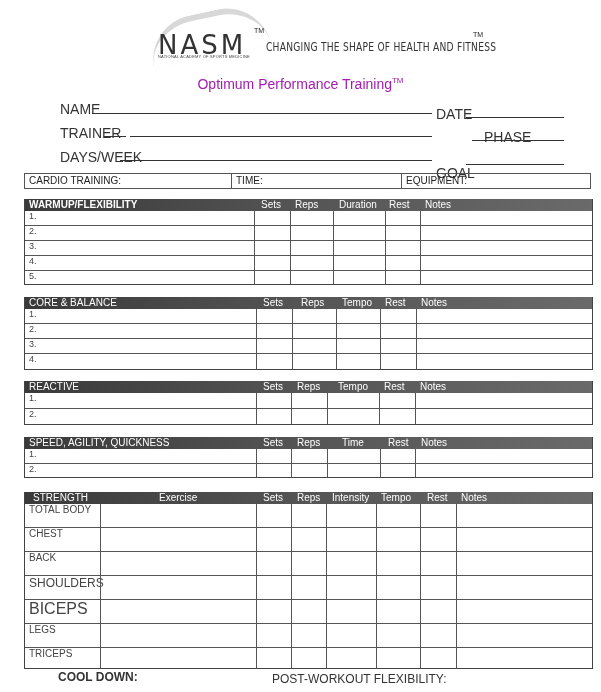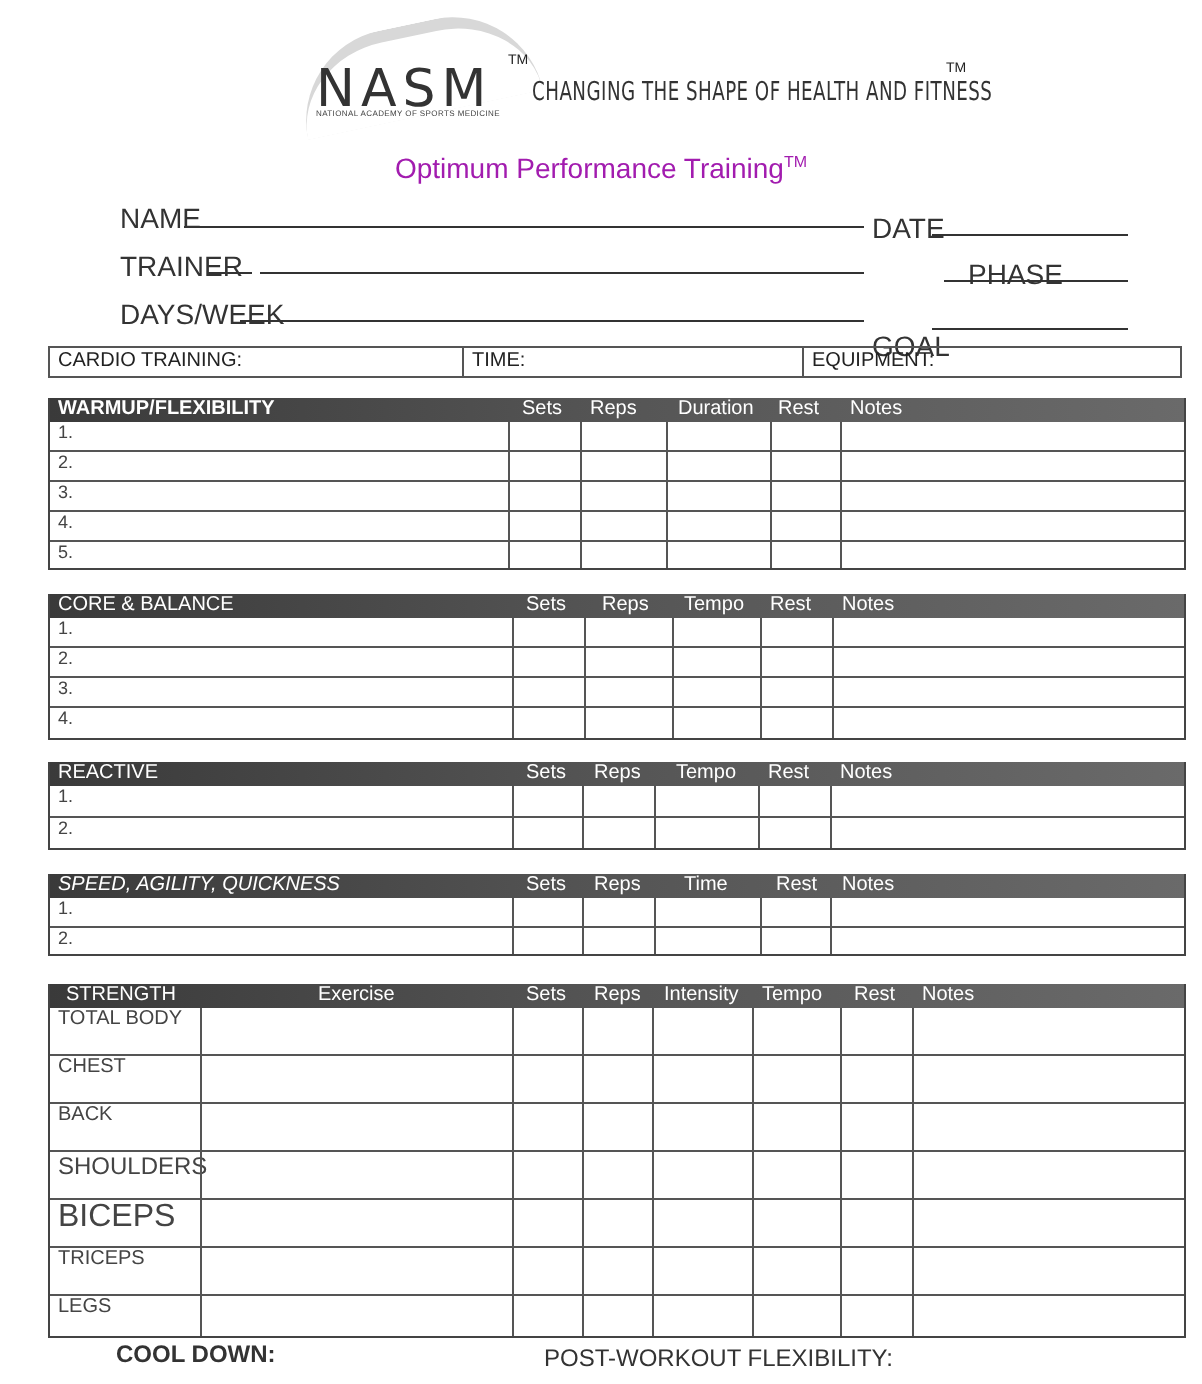--- a/index.html
+++ b/index.html
@@ -134,21 +134,21 @@
     </div>
   <div class="vline" style="left:231px;top:12px;"></div>
   <div class="vline" style="left:266px;top:12px;"></div>
   <div class="vline" style="left:302px;top:12px;"></div>
   <div class="vline" style="left:354px;top:12px;"></div>
   <div class="vline" style="left:390px;top:12px;"></div>
 </div>
 
 <div class="abs sect" style="top:437px;height:40px;">
   <div class="hdr">
-    <span style="left:4px;font-style:italic;">SPEED, AGILITY, QUICKNESS</span>
+    <span style="left:4px;">SPEED, AGILITY, QUICKNESS</span>
     <span style="left:238px;">Sets</span>
     <span style="left:272px;">Reps</span>
     <span style="left:317px;">Time</span>
     <span style="left:363px;">Rest</span>
     <span style="left:396px;">Notes</span>
   </div>
   <div class="row" style="height:14px;border-top:none;">
       <span class="num">1.</span>
     </div>
   <div class="row" style="height:13px;">
@@ -181,24 +181,24 @@
   <div class="row" style="height:23px;">
       <span class="num" style="font-size:10px;">BACK</span>
     </div>
   <div class="row" style="height:23px;">
       <span class="num" style="font-size:12px;">SHOULDERS</span>
     </div>
   <div class="row" style="height:23px;">
       <span class="num" style="font-size:16px;">BICEPS</span>
     </div>
   <div class="row" style="height:23px;">
+      <span class="num" style="font-size:10px;">LEGS</span>
+    </div>
+  <div class="row" style="height:23px;">
       <span class="num" style="font-size:10px;">TRICEPS</span>
-    </div>
-  <div class="row" style="height:23px;">
-      <span class="num" style="font-size:10px;">LEGS</span>
     </div>
   <div class="vline" style="left:75px;top:12px;"></div>
   <div class="vline" style="left:231px;top:12px;"></div>
   <div class="vline" style="left:266px;top:12px;"></div>
   <div class="vline" style="left:301px;top:12px;"></div>
   <div class="vline" style="left:351px;top:12px;"></div>
   <div class="vline" style="left:395px;top:12px;"></div>
   <div class="vline" style="left:431px;top:12px;"></div>
 </div>
 

